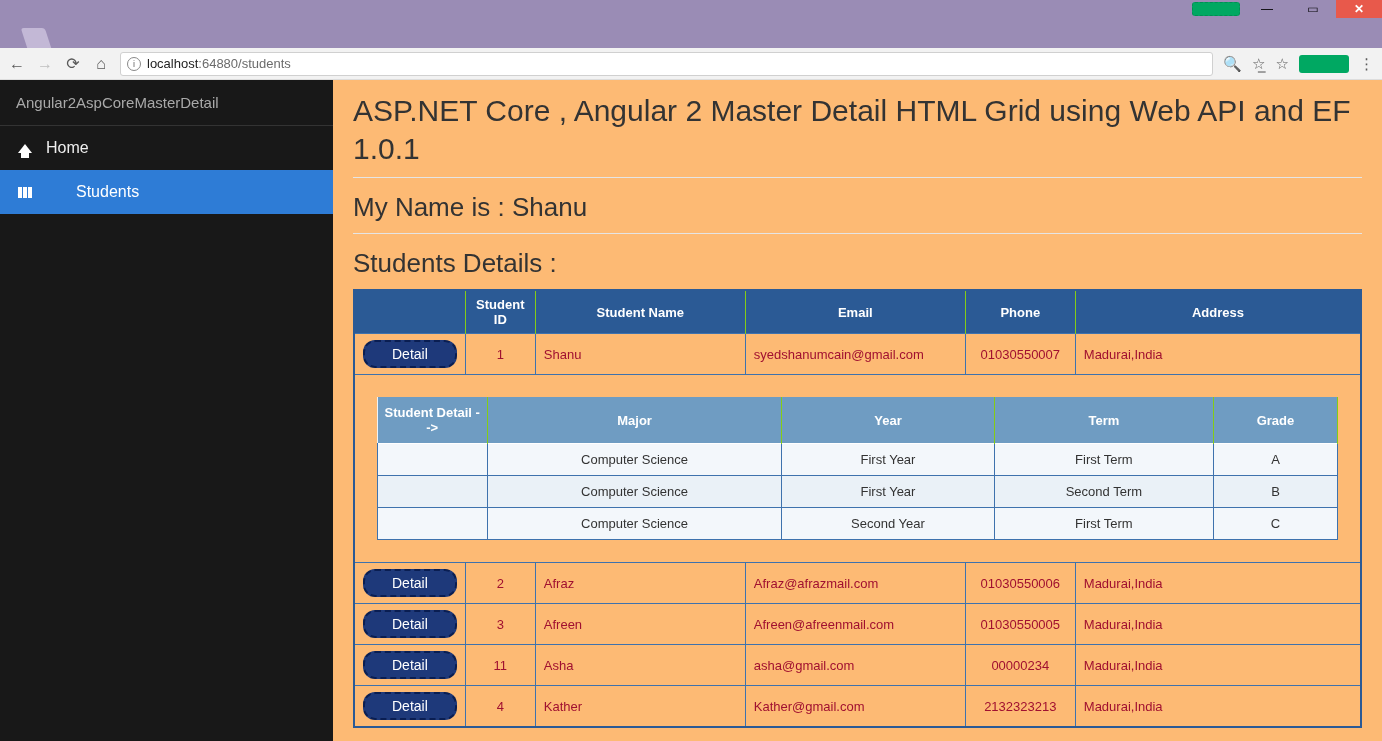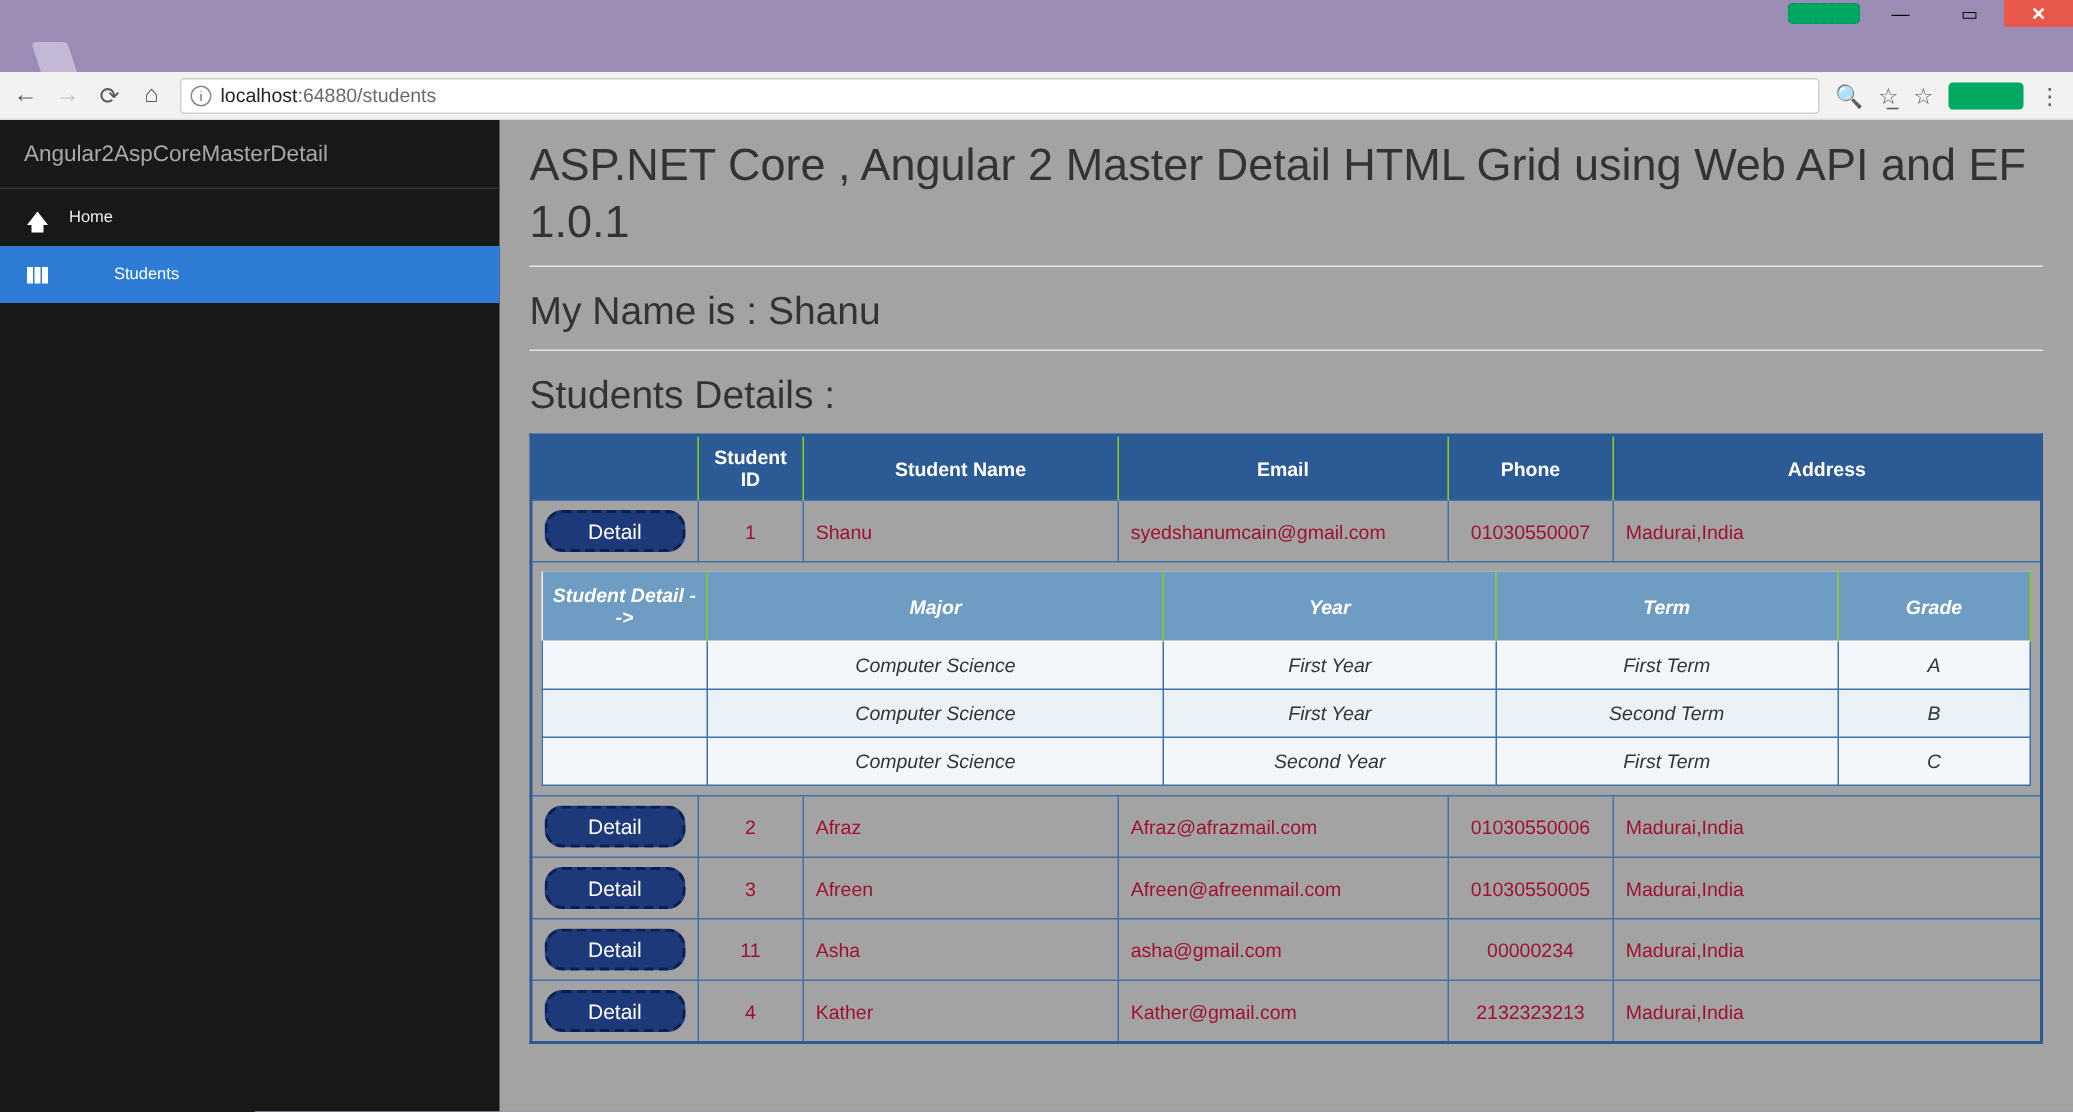--- a/index.html
+++ b/index.html
@@ -25,24 +25,24 @@
   .nav-ico{ color:#5a5a5a; font-size:16px; width:18px; text-align:center;}
   .nav-ico.dis{ color:#bfbfbf;}
   .omnibox{ flex:1; height:24px; background:#fff; border:1px solid #d0d0d0; border-radius:3px; display:flex; align-items:center; padding:0 6px; font-size:13px; color:#333;}
   .omnibox .i-info{ width:14px; height:14px; border:1px solid #888; border-radius:50%; display:flex; align-items:center; justify-content:center; font-size:9px; color:#666; margin-right:6px;}
   .omnibox .host{ color:#222;}
   .omnibox .path{ color:#6b6b6b;}
   .right-icons{ display:flex; align-items:center; gap:10px; color:#5a5a5a; font-size:15px;}
   .ext-pill{ width:50px; height:18px; background:#00a862; border-radius:3px;}
   
   
-  .page{ display:flex; height:calc(741px - 18px - 30px - 32px); background:#a3a3a3;}
+  .page{ display:flex; height:calc(741px - 18px - 30px - 32px); background:#fdba74;}
   .sidebar{ width:333px; background:#181818; color:#cfcfcf; display:flex; flex-direction:column;}
   .brand{ padding:14px 16px; color:#a9a9a9; font-size:15px; border-bottom:1px solid #333;}
-  .navitem{ display:flex; align-items:center; gap:14px; padding:13px 18px; color:#eee; font-size:11px;}
+  .navitem{ display:flex; align-items:center; gap:14px; padding:13px 18px; color:#eee; font-size:16px;}
   .navitem.active{ background:#2e7cd6; color:#fff;gap:44px;}
   .navitem .ico-home{ width:0; height:0; border-left:7px solid transparent; border-right:7px solid transparent; border-bottom:9px solid #fff; position:relative;}
   .navitem .ico-home::after{ content:""; position:absolute; left:-4px; top:8px; width:8px; height:6px; background:#fff;}
   .navitem .ico-grid{ width:14px; height:11px; display:inline-block; position:relative;}
   .navitem .ico-grid::before,.navitem .ico-grid::after{content:"";position:absolute;background:#fff;}
   .navitem .ico-grid::before{left:0;top:0;width:4px;height:11px; box-shadow:5px 0 0 #fff, 10px 0 0 #fff;}
   
   .content{ flex:1; padding:12px 20px 20px 20px; overflow:auto; color:#333;}
   h1.page-title{ font-weight:400; font-size:30px; line-height:1.25; color:#333; margin-bottom:6px;}
   hr.sep{ border:none; border-top:1px solid #e5e5e5; margin:10px 0 14px;}
@@ -150,21 +150,21 @@
       <tbody id="master-body">
           <tr>
             <td class="center"><button class="btn-detail">Detail</button></td>
             <td class="center">1</td>
             <td>Shanu</td>
             <td>syedshanumcain@gmail.com</td>
             <td class="center">01030550007</td>
             <td>Madurai,India</td>
           </tr>
           <tr>
-            <td colspan="6" style="padding: 0px; font-style: italic;">
+            <td colspan="6" style="padding: 16px;">
               <div class="detail-wrap">
                 <table class="detail">
                   <thead>
                     <tr>
                       <th style="width: 110px;">Student Detail --&gt;</th>
                       <th>Major</th>
                       <th>Year</th>
                       <th>Term</th>
                       <th>Grade</th>
                     </tr>

